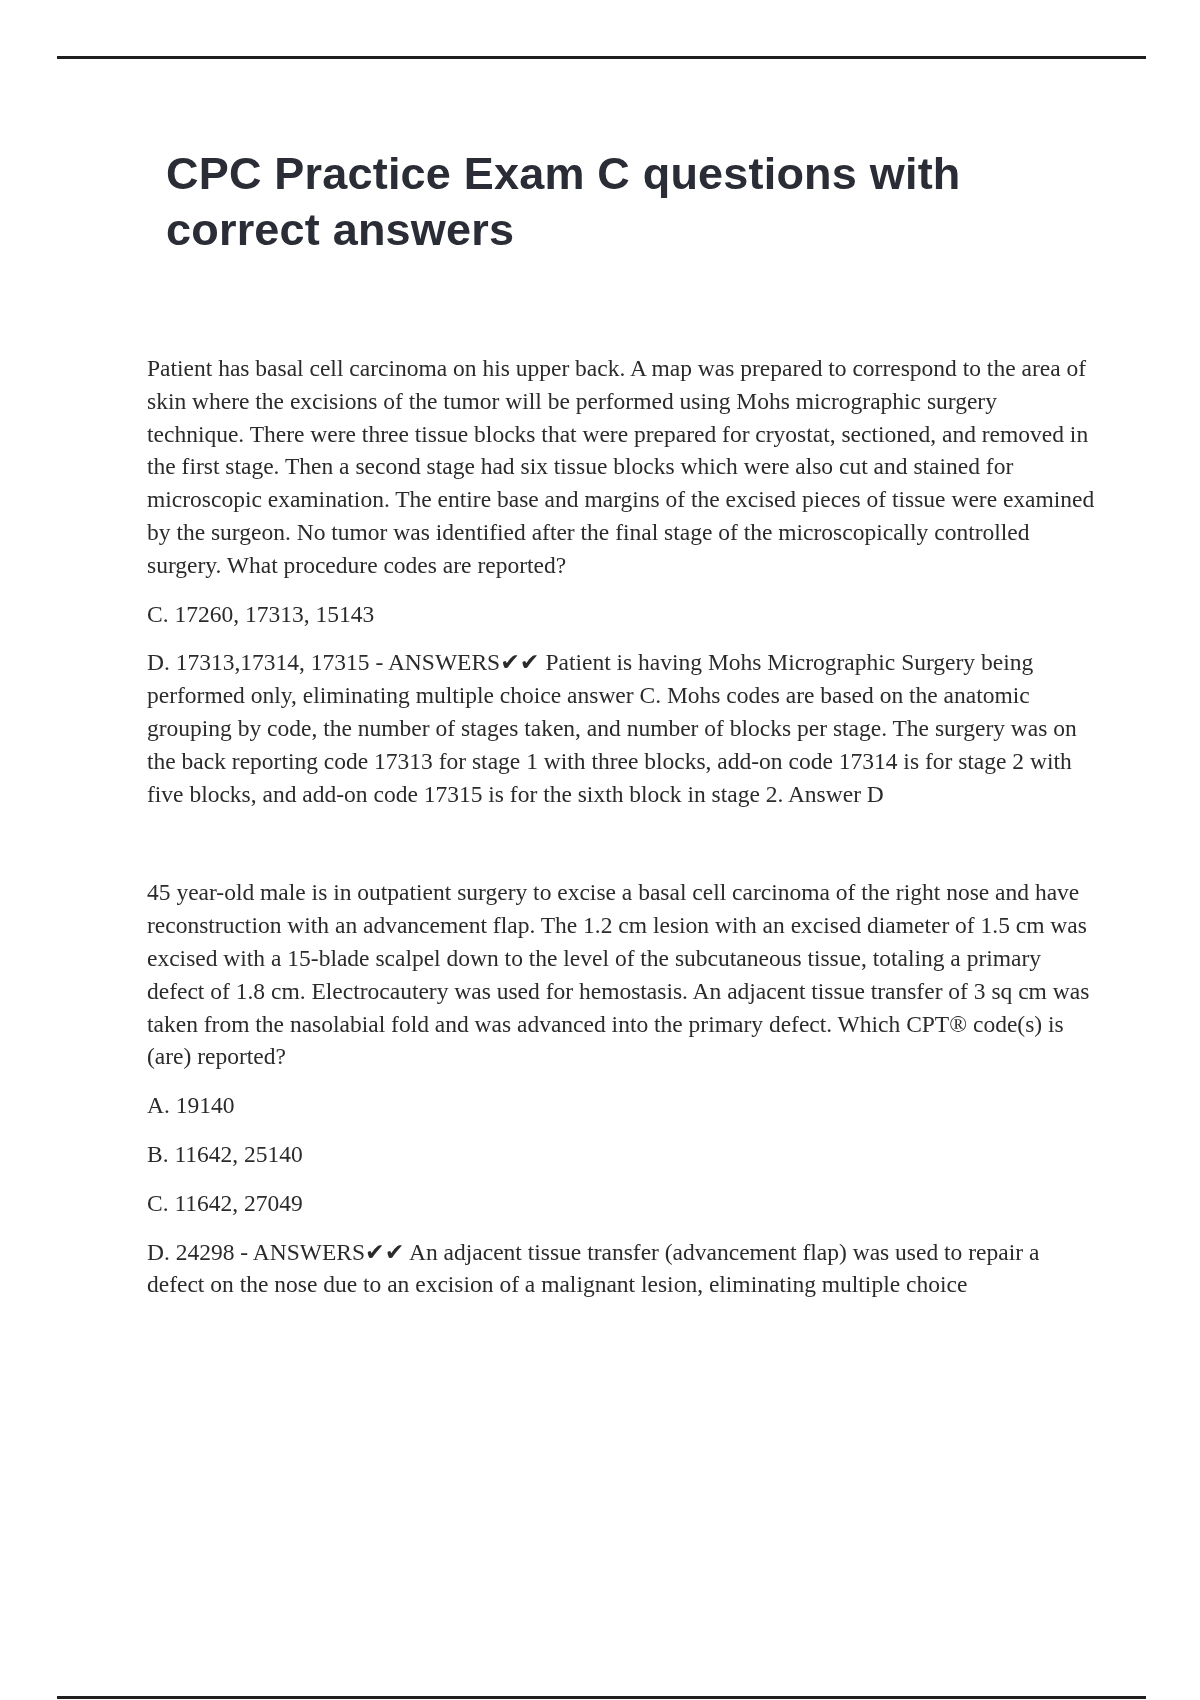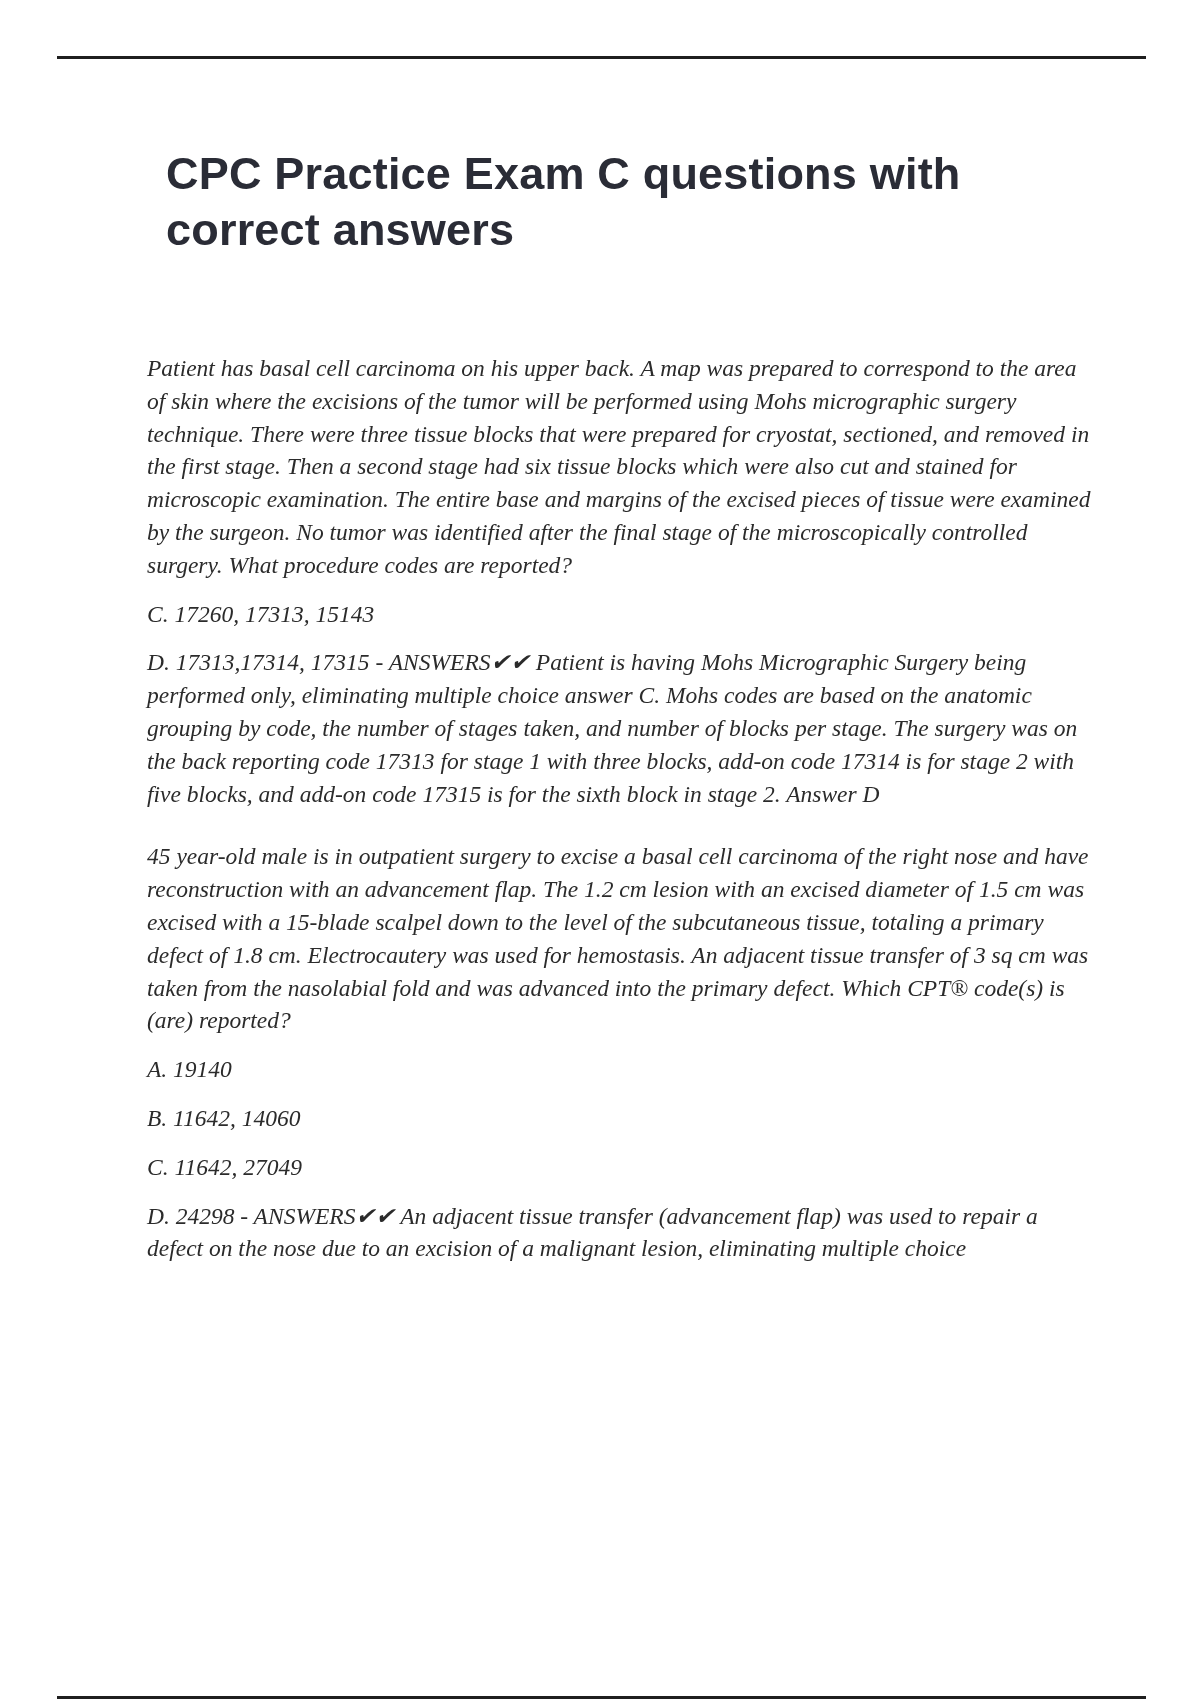--- a/index.html
+++ b/index.html
@@ -39,47 +39,46 @@
 
     .content {
       position: absolute;
       left: 147px;
       top: 352px;
       width: 948px;
       font-family: "Liberation Serif", serif;
       font-size: 23.5px;
       line-height: 32.8px;
       color: #2b2b2b;
-      font-style: italic;
     }
     .content p {
       margin: 0 0 16px 0;
     }
     .question-block + .question-block {
-      margin-top: 30px;
+      margin-top: 66px;
     }
   </style>
 </head>
 <body>
 
 <div class="rule top"></div>
 
 <h1 class="title">CPC Practice Exam C questions with correct answers</h1>
 
 <div class="content">
 
   <div class="question-block">
     <p>Patient has basal cell carcinoma on his upper back. A map was prepared to correspond to the area of skin where the excisions of the tumor will be performed using Mohs micrographic surgery technique. There were three tissue blocks that were prepared for cryostat, sectioned, and removed in the first stage. Then a second stage had six tissue blocks which were also cut and stained for microscopic examination. The entire base and margins of the excised pieces of tissue were examined by the surgeon. No tumor was identified after the final stage of the microscopically controlled surgery. What procedure codes are reported?</p>
     <p>C. 17260, 17313, 15143</p>
     <p>D. 17313,17314, 17315 - ANSWERS✔✔ Patient is having Mohs Micrographic Surgery being performed only, eliminating multiple choice answer C. Mohs codes are based on the anatomic grouping by code, the number of stages taken, and number of blocks per stage. The surgery was on the back reporting code 17313 for stage 1 with three blocks, add-on code 17314 is for stage 2 with five blocks, and add-on code 17315 is for the sixth block in stage 2. Answer D</p>
   </div>
 
   <div class="question-block">
     <p>45 year-old male is in outpatient surgery to excise a basal cell carcinoma of the right nose and have reconstruction with an advancement flap. The 1.2 cm lesion with an excised diameter of 1.5 cm was excised with a 15-blade scalpel down to the level of the subcutaneous tissue, totaling a primary defect of 1.8 cm. Electrocautery was used for hemostasis. An adjacent tissue transfer of 3 sq cm was taken from the nasolabial fold and was advanced into the primary defect. Which CPT® code(s) is (are) reported?</p>
     <p>A. 19140</p>
-    <p>B. 11642, 14060</p>
+    <p>B. 11642, 25140</p>
     <p>C. 11642, 27049</p>
     <p>D. 24298 - ANSWERS✔✔ An adjacent tissue transfer (advancement flap) was used to repair a defect on the nose due to an excision of a malignant lesion, eliminating multiple choice</p>
   </div>
 
 </div>
 
 <div class="rule bottom"></div>
 
 </body></html>

